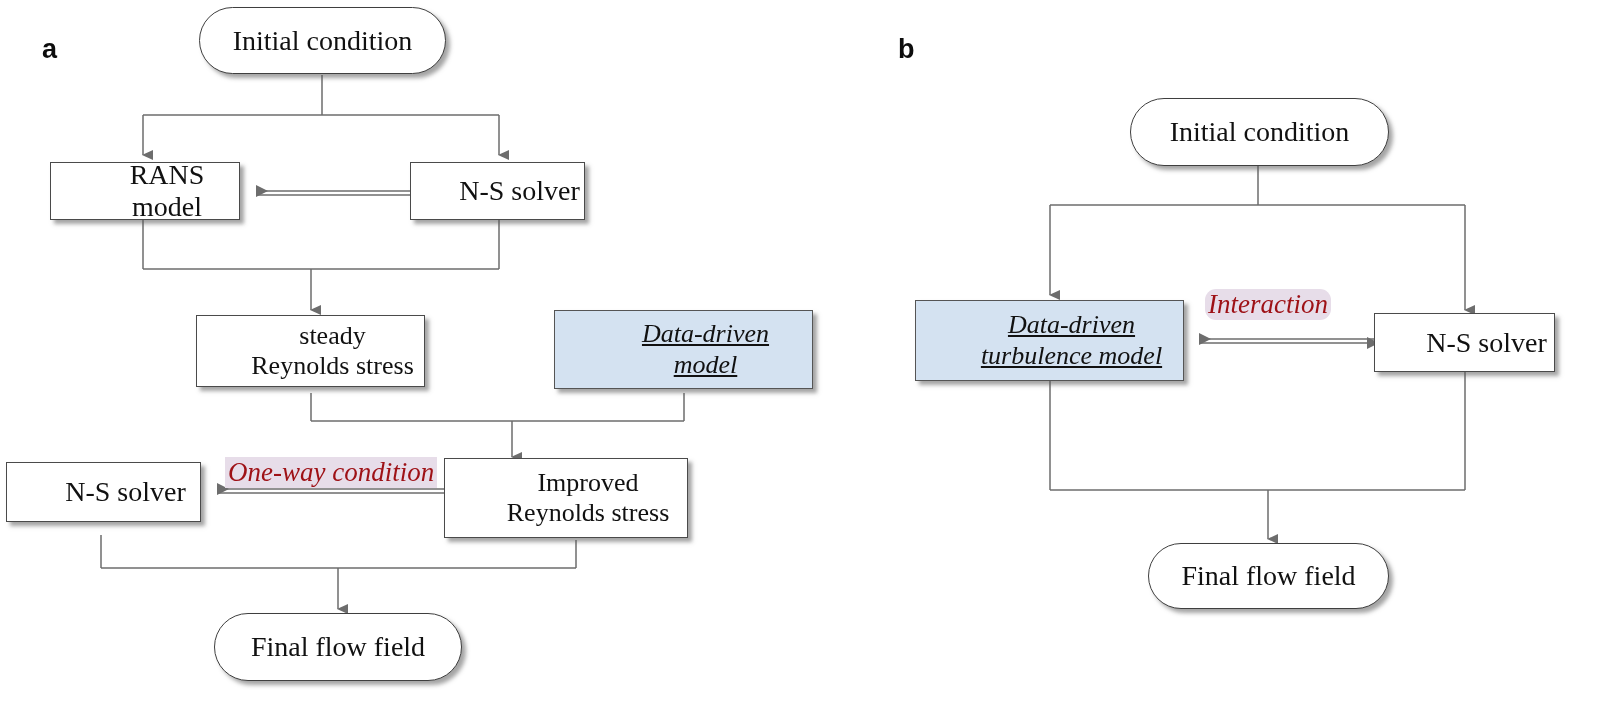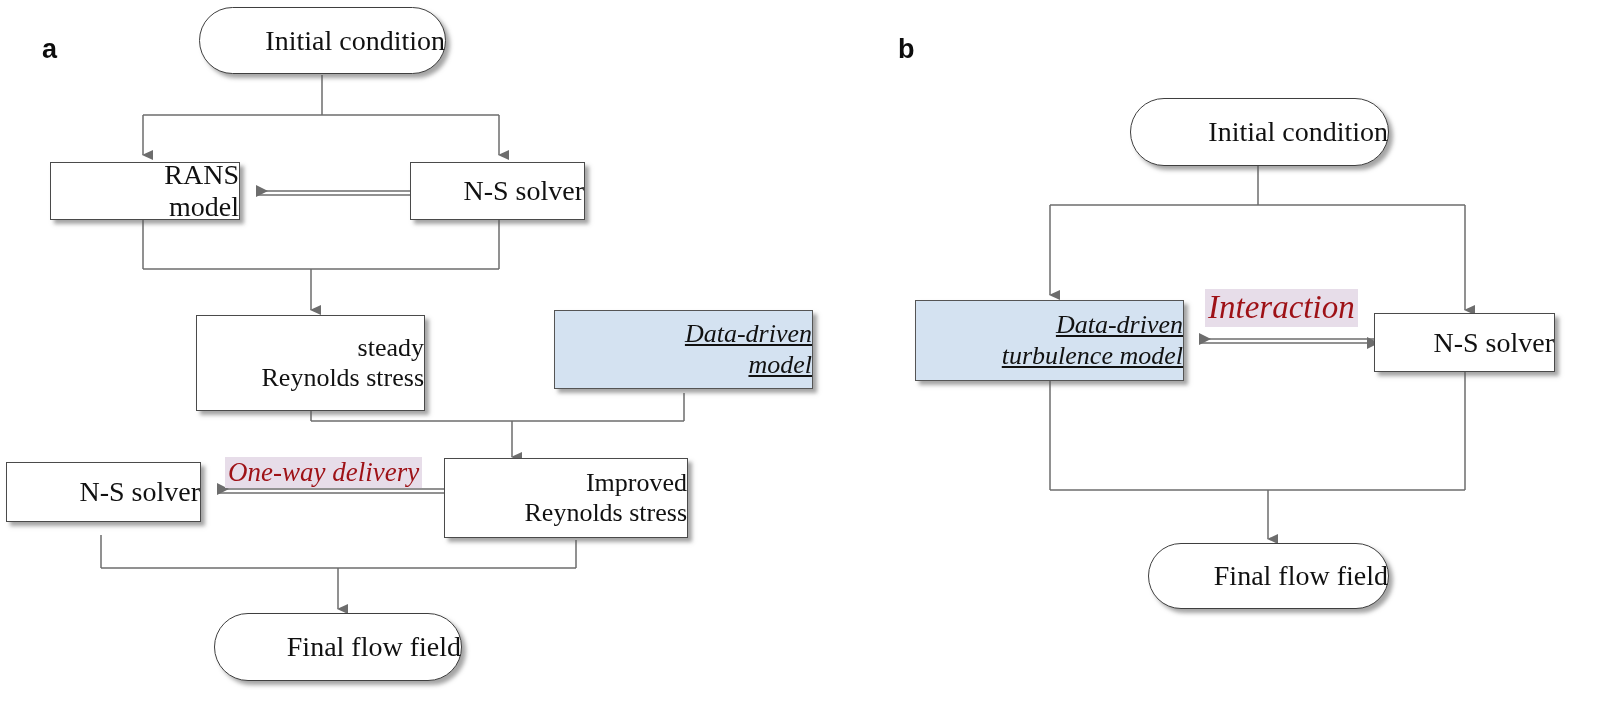--- a/index.html
+++ b/index.html
@@ -30,21 +30,21 @@
     font-size: 27px;
     color: #0d0d0d;
     line-height: 1;
   }
   .node {
     position: absolute;
     box-sizing: border-box;
     display: flex;
     align-items: center;
     justify-content: center;
-    text-align: right;
+    text-align: center;
     color: #111111;
     background: #ffffff;
     border: 1.6px solid #4a4a4a;
     box-shadow: 4px 4px 4px rgba(90,90,90,0.55);
     z-index: 3;
   }
   .node .lbl {
     display: block;
     width: 100%;
     white-space: pre-line;
@@ -146,21 +146,21 @@
   </div>
 
   <div class="node rect" style="left:50px; top:162px; width:190px; height:58px; font-size:28px;">
     <span class="lbl">RANS model</span>
   </div>
 
   <div class="node rect" style="left:410px; top:162px; width:175px; height:58px; font-size:28px;">
     <span class="lbl">N-S solver</span>
   </div>
 
-  <div class="node rect" style="left:196px; top:315px; width:229px; height:96px; font-size:26px; line-height:1.16;">
+  <div class="node rect" style="left:196px; top:315px; width:229px; height:72px; font-size:26px; line-height:1.16;">
     <span class="lbl">steady
 Reynolds stress</span>
   </div>
 
   <div class="node rect shaded" style="left:554px; top:310px; width:259px; height:79px; font-size:26px; line-height:1.16;">
     <span class="lbl">Data-driven
 model</span>
   </div>
 
   <div class="node rect" style="left:6px; top:462px; width:195px; height:60px; font-size:28px;">
@@ -169,36 +169,36 @@
 
   <div class="node rect" style="left:444px; top:458px; width:244px; height:80px; font-size:26px; line-height:1.16;">
     <span class="lbl">Improved
 Reynolds stress</span>
   </div>
 
   <div class="node stadium" style="left:214px; top:613px; width:248px; height:68px; font-size:28px;">
     <span class="lbl">Final flow field</span>
   </div>
 
-  <div class="edge-label" style="left:225px; top:457px; font-size:27px;">One-way delivery</div>
+  <div class="edge-label" style="left:225px; top:457px; font-size:27px;">One-way condition</div>
 
   <div class="panel-label" style="left:898px; top:36px;">b</div>
 
   <div class="node stadium" style="left:1130px; top:98px; width:259px; height:68px; font-size:28px;">
     <span class="lbl">Initial condition</span>
   </div>
 
   <div class="node rect shaded" style="left:915px; top:300px; width:269px; height:81px; font-size:26px; line-height:1.16;">
     <span class="lbl">Data-driven
 turbulence model</span>
   </div>
 
   <div class="node rect" style="left:1374px; top:313px; width:181px; height:59px; font-size:28px;">
     <span class="lbl">N-S solver</span>
   </div>
 
   <div class="node stadium" style="left:1148px; top:543px; width:241px; height:66px; font-size:28px;">
     <span class="lbl">Final flow field</span>
   </div>
 
-  <div class="edge-label" style="left:1205px; top:289px; font-size:33px;">Interaction</div>
+  <div class="edge-label" style="left:1205px; top:289px; font-size:27px;border-radius:11px;">Interaction</div>
 
 </div>
 
 </body></html>

